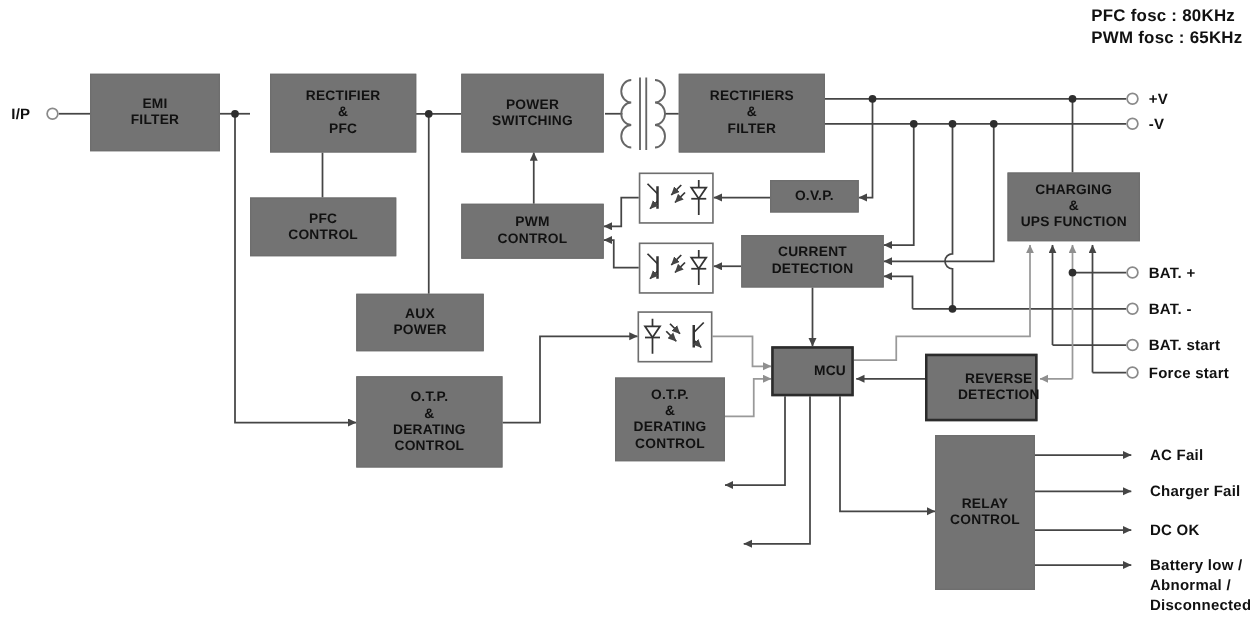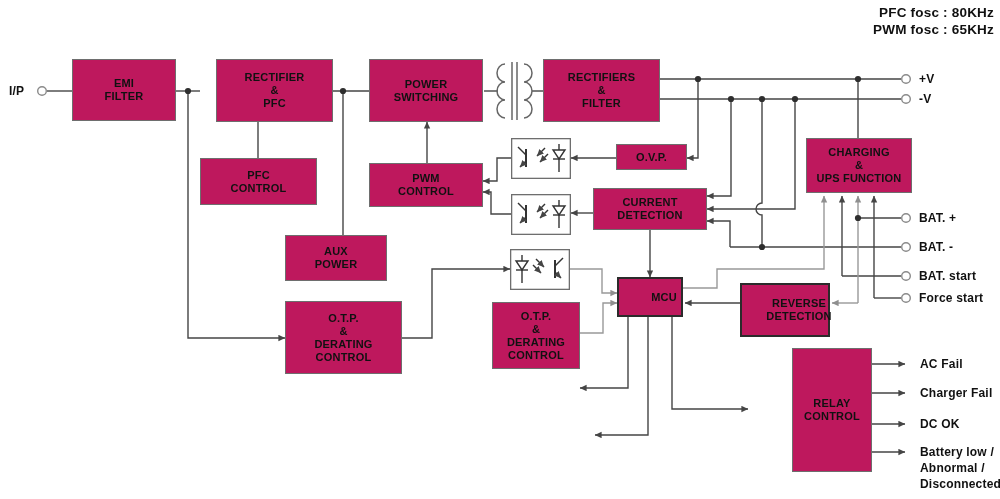--- a/index.html
+++ b/index.html
@@ -1,27 +1,27 @@
 <!DOCTYPE html>
 <html><head>
 <meta charset="utf-8">
 <style>
   html,body{margin:0;padding:0;background:#fff;}
   .stage{position:relative;width:1000px;height:499px;background:#fff;
          font-family:"Liberation Sans",sans-serif;overflow:hidden;}
   svg.wires{position:absolute;left:0;top:0;}
   .blk{position:absolute;display:flex;align-items:center;justify-content:center;
        text-align:center;white-space:pre-line;font-size:11px;font-weight:bold;
-       line-height:13px;color:#111;background:#be185d;border:1.3px solid #6e6e6e;
+       line-height:13px;color:#111;background:#737373;border:1.3px solid #6e6e6e;
        box-sizing:border-box;letter-spacing:.2px;}
   .blk.bold{border:2.4px solid #2b2b2b;padding-left:28px;}
   .lbl{position:absolute;font-size:12px;font-weight:bold;color:#111;
        transform:translateY(-50%);white-space:nowrap;letter-spacing:.2px;}
   .lbl.multi{transform:none;white-space:pre-line;line-height:16px;}
-  .annot{position:absolute;right:6px;top:4px;text-align:right;font-size:13.5px;
+  .annot{position:absolute;right:6px;top:4px;text-align:left;font-size:13.5px;
          font-weight:bold;line-height:17px;color:#111;letter-spacing:.2px;}
 </style>
 </head>
 <body>
 
 <div class="stage">
 
   <svg class="wires" width="1000" height="499" viewBox="0 0 1000 499">
     <defs>
       <marker id="mD" markerWidth="8" markerHeight="8" refX="6.6" refY="3.2" orient="auto" markerUnits="userSpaceOnUse">
@@ -154,21 +154,21 @@
   <div class="blk" style="left:492px;top:302px;width:88px;height:67px">O.T.P.
 &amp;
 DERATING
 CONTROL</div>
   <div class="blk bold" style="left:617px;top:277px;width:66px;height:40px">MCU</div>
   <div class="blk bold" style="left:740px;top:283px;width:90px;height:54px">REVERSE
 DETECTION</div>
   <div class="blk" style="left:806px;top:138px;width:106px;height:55px">CHARGING
 &amp;
 UPS FUNCTION</div>
-  <div class="blk" style="left:792px;top:348px;width:80px;height:124px">RELAY
+  <div class="blk" style="left:748px;top:348px;width:80px;height:124px">RELAY
 CONTROL</div>
 
   <div class="annot">
     <div>PFC fosc : 80KHz</div>
     <div>PWM fosc : 65KHz</div>
   </div>
 
   <div class="lbl" style="left:9px;top:91px">I/P</div>
 
   <div class="lbl" style="left:919px;top:79px">+V</div>

